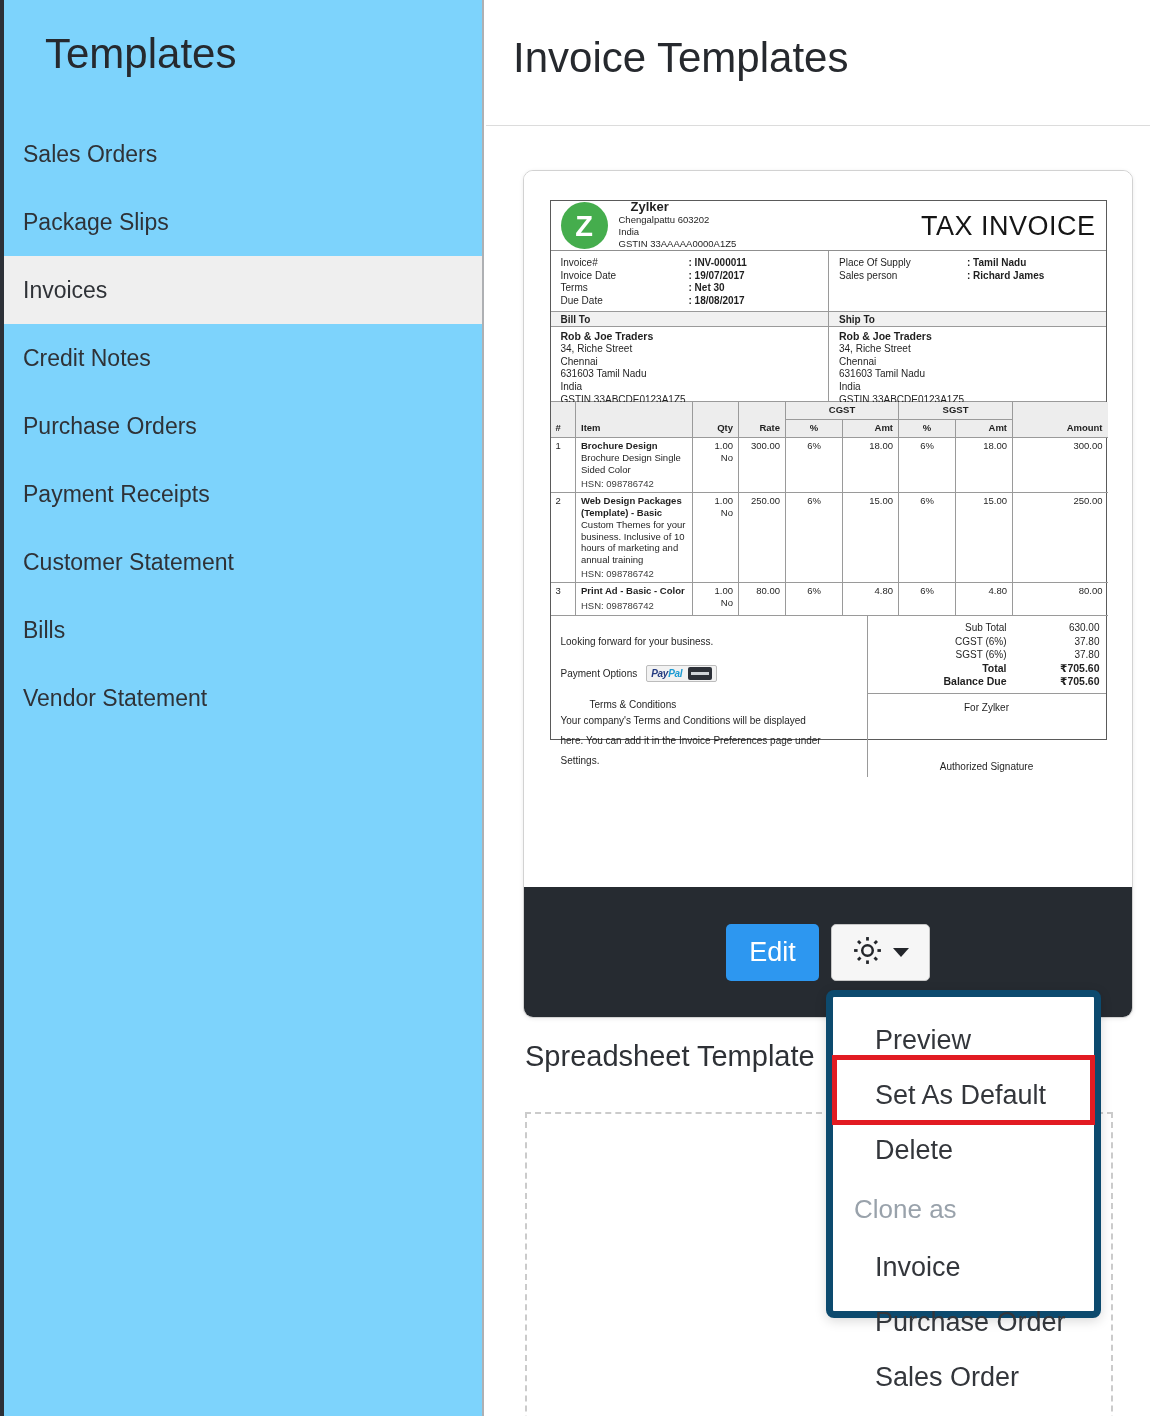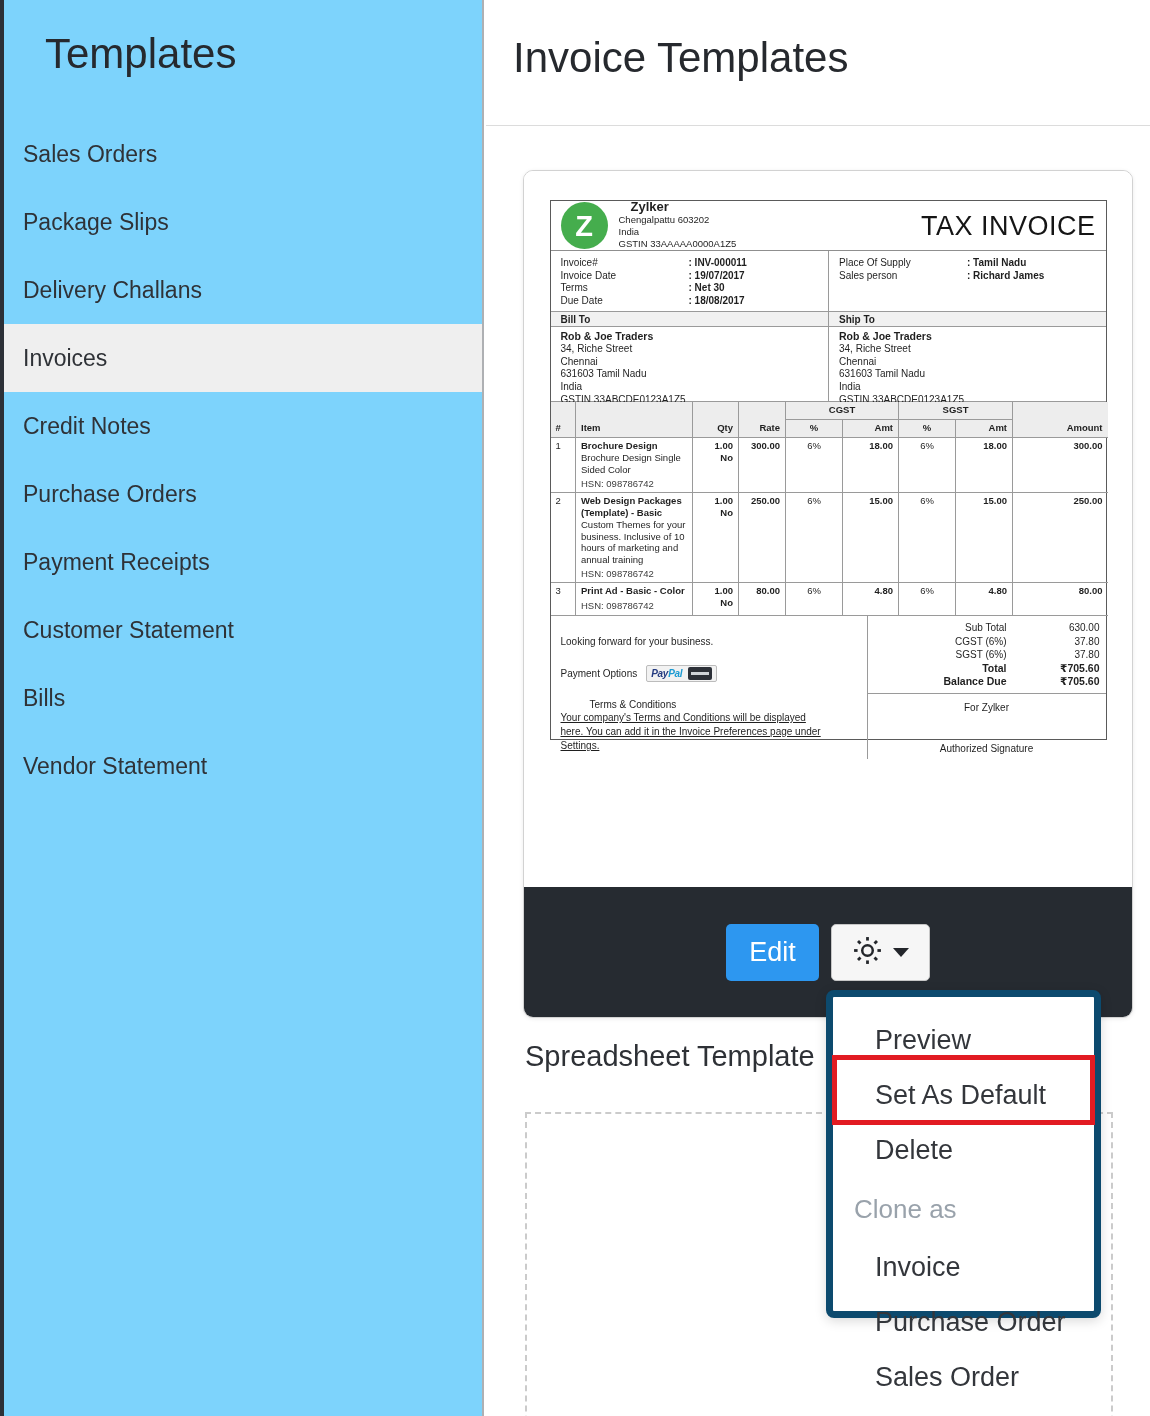--- a/index.html
+++ b/index.html
@@ -62,38 +62,38 @@
   .addr { padding:3px 10px; line-height:12.8px; }
   .addr .aname { font-weight:bold; font-size:10.5px; }
 
   .inv-table { width:100%; border-collapse:collapse; font-size:9.5px; table-layout:fixed; }
   .inv-table th, .inv-table td { border:1px solid #9a9a9a; padding:2px 5px; vertical-align:top; }
   .inv-table thead th { background:#ededed; font-weight:bold; vertical-align:bottom; padding-bottom:3px; }
   .inv-table thead th.grp { vertical-align:middle; text-align:center; height:17px; }
   .no-l { border-left:none !important; }
   .no-r { border-right:none !important; }
   .inv-table thead tr:first-child th { border-top:none; }
-  .al { text-align:left; } .ar { text-align:right;font-weight:bold; } .ac { text-align:center; }
+  .al { text-align:left; } .ar { text-align:right; } .ac { text-align:center; }
   .iname { font-weight:bold; }
   .idesc { line-height:11.5px; }
   .ihsn { margin-top:3px; color:#3c3c3c; }
   tr.r1 { height:45px; } tr.r2 { height:75px; } tr.r3 { height:33px; }
 
   .inv-bottom { flex:1; display:flex; }
   .messages { width:316px; padding:6px 10px; }
   .thanks { margin-top:14px; }
   .payrow { margin-top:17px; display:flex; align-items:center; gap:9px; }
   .paychip { display:flex; align-items:center; height:17px; border:1px solid #bcbcbc; border-radius:2px;
              background:#f2f2f2; padding:0 4px; gap:6px; }
   .pp { font-style:italic; font-weight:bold; font-size:10px; letter-spacing:-.3px; }
   .pp-pay { color:#253b80; } .pp-pal { color:#1b9ad2; }
   .cardicon { width:24px; height:13px; background:#2c3038; border-radius:2px; position:relative; }
   .cardicon::after { content:""; position:absolute; left:3px; top:5px; width:18px; height:3px; background:#cfd3d8; }
   .tc-head { margin-top:17px;margin-left:29px; }
-  .tc-body { line-height:14px; width:262px;text-decoration:underline; }
+  .tc-body { line-height:20px; width:262px; }
   .totals-wrap { flex:1; border-left:1px solid #9a9a9a; display:flex; flex-direction:column; }
   .totals { padding:5px 6px 4px 0; }
   .trow { display:flex; line-height:13.6px; }
   .trow .tl { flex:1; text-align:right; padding-right:33px; }
   .trow .tv { width:60px; text-align:right; }
   .trow.b { font-weight:bold; font-size:10.5px; }
   .sigbox { flex:1; border-top:1px solid #9a9a9a; position:relative; text-align:center; padding-top:8px; }
   .authsig { position:absolute; bottom:4px; left:0; width:100%; text-align:center; }
 
   
@@ -112,21 +112,20 @@
 </head>
 <body>
 
 <div class="left-bar"></div>
 
 <aside class="sidebar">
   <h1 class="sidebar-title">Templates</h1>
   <nav class="side-nav">
     <div class="side-item">Sales Orders</div>
     <div class="side-item">Package Slips</div>
-    <div class="side-item">Delivery Challans</div>
     <div class="side-item selected">Invoices</div>
     <div class="side-item">Credit Notes</div>
     <div class="side-item">Purchase Orders</div>
     <div class="side-item">Payment Receipts</div>
     <div class="side-item">Customer Statement</div>
     <div class="side-item">Bills</div>
     <div class="side-item">Vendor Statement</div>
   </nav>
 </aside>
 

